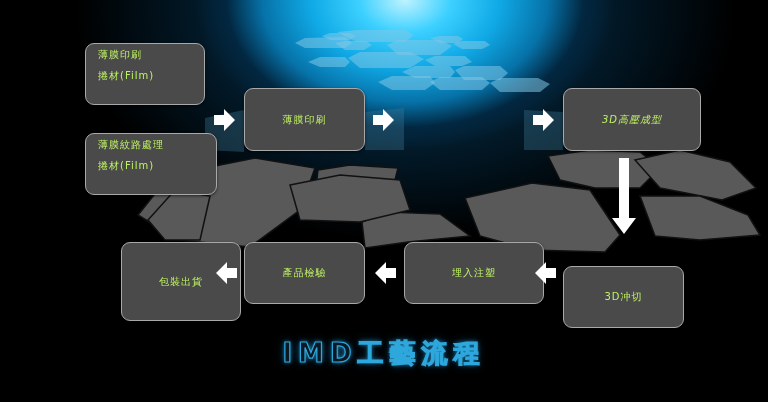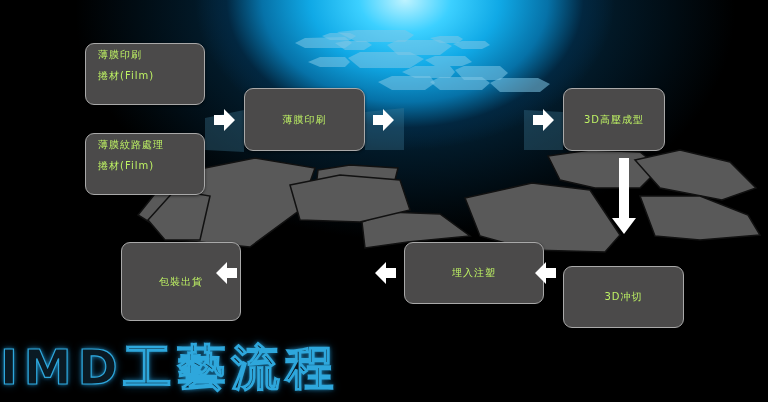--- a/index.html
+++ b/index.html
@@ -19,22 +19,22 @@
     position:absolute; box-sizing:border-box;
     background:#4b4a4a; border:1.5px solid #a9a9a9; border-radius:9px;
     color:#bef264; font-size:10px; letter-spacing:1px;
     display:flex; align-items:center; justify-content:center; text-align:center;
     box-shadow:0 1px 3px rgba(0,0,0,0.6);
   }
   .box.two { justify-content:flex-start; padding-left:12px; text-align:left; line-height:21px; flex-direction:column; align-items:flex-start; }
   .box.two span { display:block; }
   .arrow { position:absolute; }
   #title {
-    position:absolute; left:0; top:336px; width:768px; 
-    font-size:48px; letter-spacing:6px; font-weight:bold;
+    position:absolute; left:0; top:336px; width:768px; text-align:center;
+    font-size:26px; letter-spacing:6px; font-weight:bold;
     color:#0a1a24;
     -webkit-text-stroke:1.2px #2ea7dc;
     text-shadow:0 0 4px rgba(40,170,230,0.8), 0 0 10px rgba(30,140,210,0.5);
   }
 </style>
 </head>
 <body>
 
 <div id="stage">
 
@@ -74,37 +74,40 @@
       <polygon points="205,118 244,110 244,152 205,150"></polygon>
       <polygon points="365,112 404,108 404,150 365,150"></polygon>
       <polygon points="524,110 563,112 563,150 524,150"></polygon>
     </g>
   </svg>
 
   <div class="box two" style="left:85px;top:43px;width:120px;height:62px;">
     <span>薄膜印刷</span>
     <span>捲材(Film)</span>
   </div>
-  <div class="box two" style="left:85px;top:133px;width:120px;height:62px;">
+  <div class="box two" style="left:85px;top:133px;width:132px;height:62px;">
     <span>薄膜紋路處理</span>
     <span>捲材(Film)</span>
   </div>
 
   <div class="box" style="left:244px;top:88px;width:121px;height:63px;">
     <span>薄膜印刷</span>
   </div>
-  <div class="box" style="left:563px;top:88px;width:102px;height:63px;">
+  <div class="box" style="left:563px;top:88px;width:138px;height:63px;font-style:italic;">
     <span>3D高壓成型</span>
   </div>
 
   <div class="box" style="left:563px;top:242px;width:121px;height:62px;margin-top:24px;">
     <span>3D冲切</span>
   </div>
   <div class="box" style="left:404px;top:242px;width:140px;height:62px;">
     <span>埋入注塑</span>
+  </div>
+  <div class="box" style="left:244px;top:242px;width:121px;height:62px;">
+    <span>產品檢驗</span>
   </div>
   <div class="box" style="left:85px;top:242px;width:120px;height:79px;margin-left:36px;">
     <span>包裝出貨</span>
   </div>
 
   <svg class="arrow" style="left:213px;top:108px;" width="24" height="24">
     <polygon points="1,7 11,7 11,1 22,12 11,23 11,17 1,17" fill="#fff"></polygon>
   </svg>
   <svg class="arrow" style="left:372px;top:108px;" width="24" height="24">
     <polygon points="1,7 11,7 11,1 22,12 11,23 11,17 1,17" fill="#fff"></polygon>

